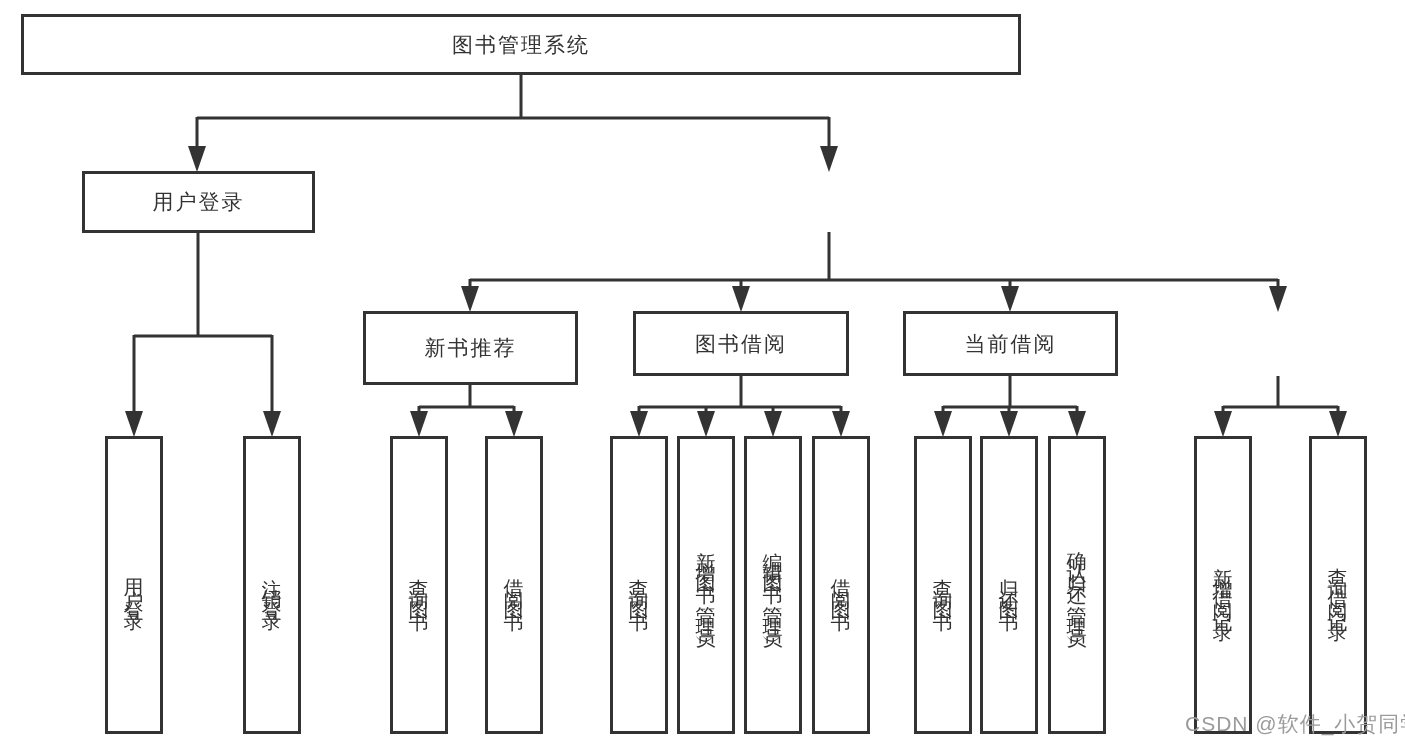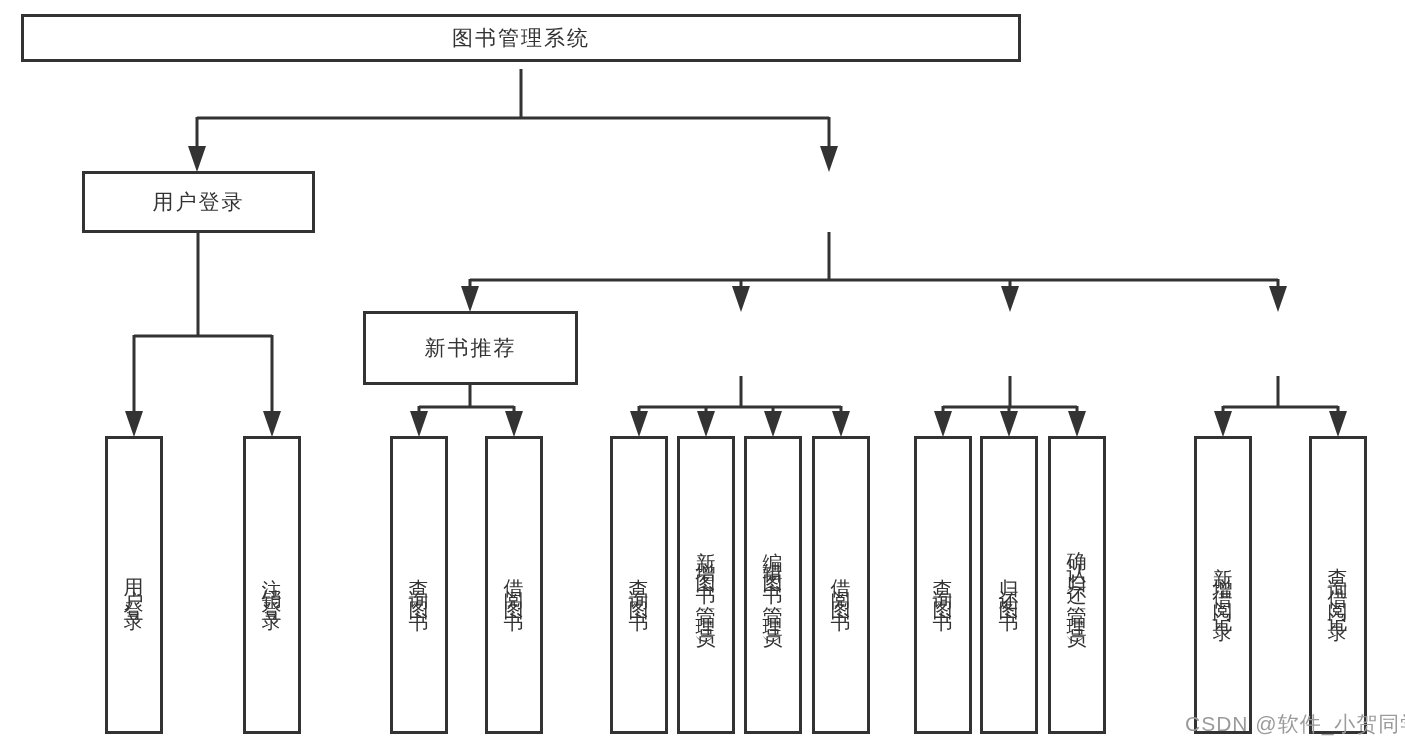--- a/index.html
+++ b/index.html
@@ -62,30 +62,36 @@
     <path class="tri" d="M697,411 L715,411 L706,437 Z"></path>
     <path class="tri" d="M764,411 L782,411 L773,437 Z"></path>
     <path class="tri" d="M832,411 L850,411 L841,437 Z"></path>
     <path class="tri" d="M934,411 L952,411 L943,437 Z"></path>
     <path class="tri" d="M1000,411 L1018,411 L1009,437 Z"></path>
     <path class="tri" d="M1068,411 L1086,411 L1077,437 Z"></path>
     <path class="tri" d="M1214,411 L1232,411 L1223,437 Z"></path>
     <path class="tri" d="M1329,411 L1347,411 L1338,437 Z"></path>
   </svg>
 
-  <div class="box h" style="left:21px;top:14px;width:1000px;height:48px">
+  <div class="box h" style="left:21px;top:14px;width:1000px;height:61px">
     <span>图书管理系统</span>
   </div>
 
   <div class="box h" style="left:82px;top:171px;width:233px;height:62px">
     <span>用户登录</span>
   </div>
 
   <div class="box h" style="left:363px;top:311px;width:215px;height:74px">
     <span>新书推荐</span>
+  </div>
+  <div class="box h" style="left:633px;top:311px;width:216px;height:65px">
+    <span>图书借阅</span>
+  </div>
+  <div class="box h" style="left:903px;top:311px;width:215px;height:65px">
+    <span>当前借阅</span>
   </div>
 
   <div class="box tall" style="left:105px;top:436px;width:58px;height:298px">
     <span>用户登录</span>
   </div>
   <div class="box tall" style="left:243px;top:436px;width:58px;height:298px">
     <span>注销登录</span>
   </div>
 
   <div class="box tall" style="left:390px;top:436px;width:58px;height:298px">

